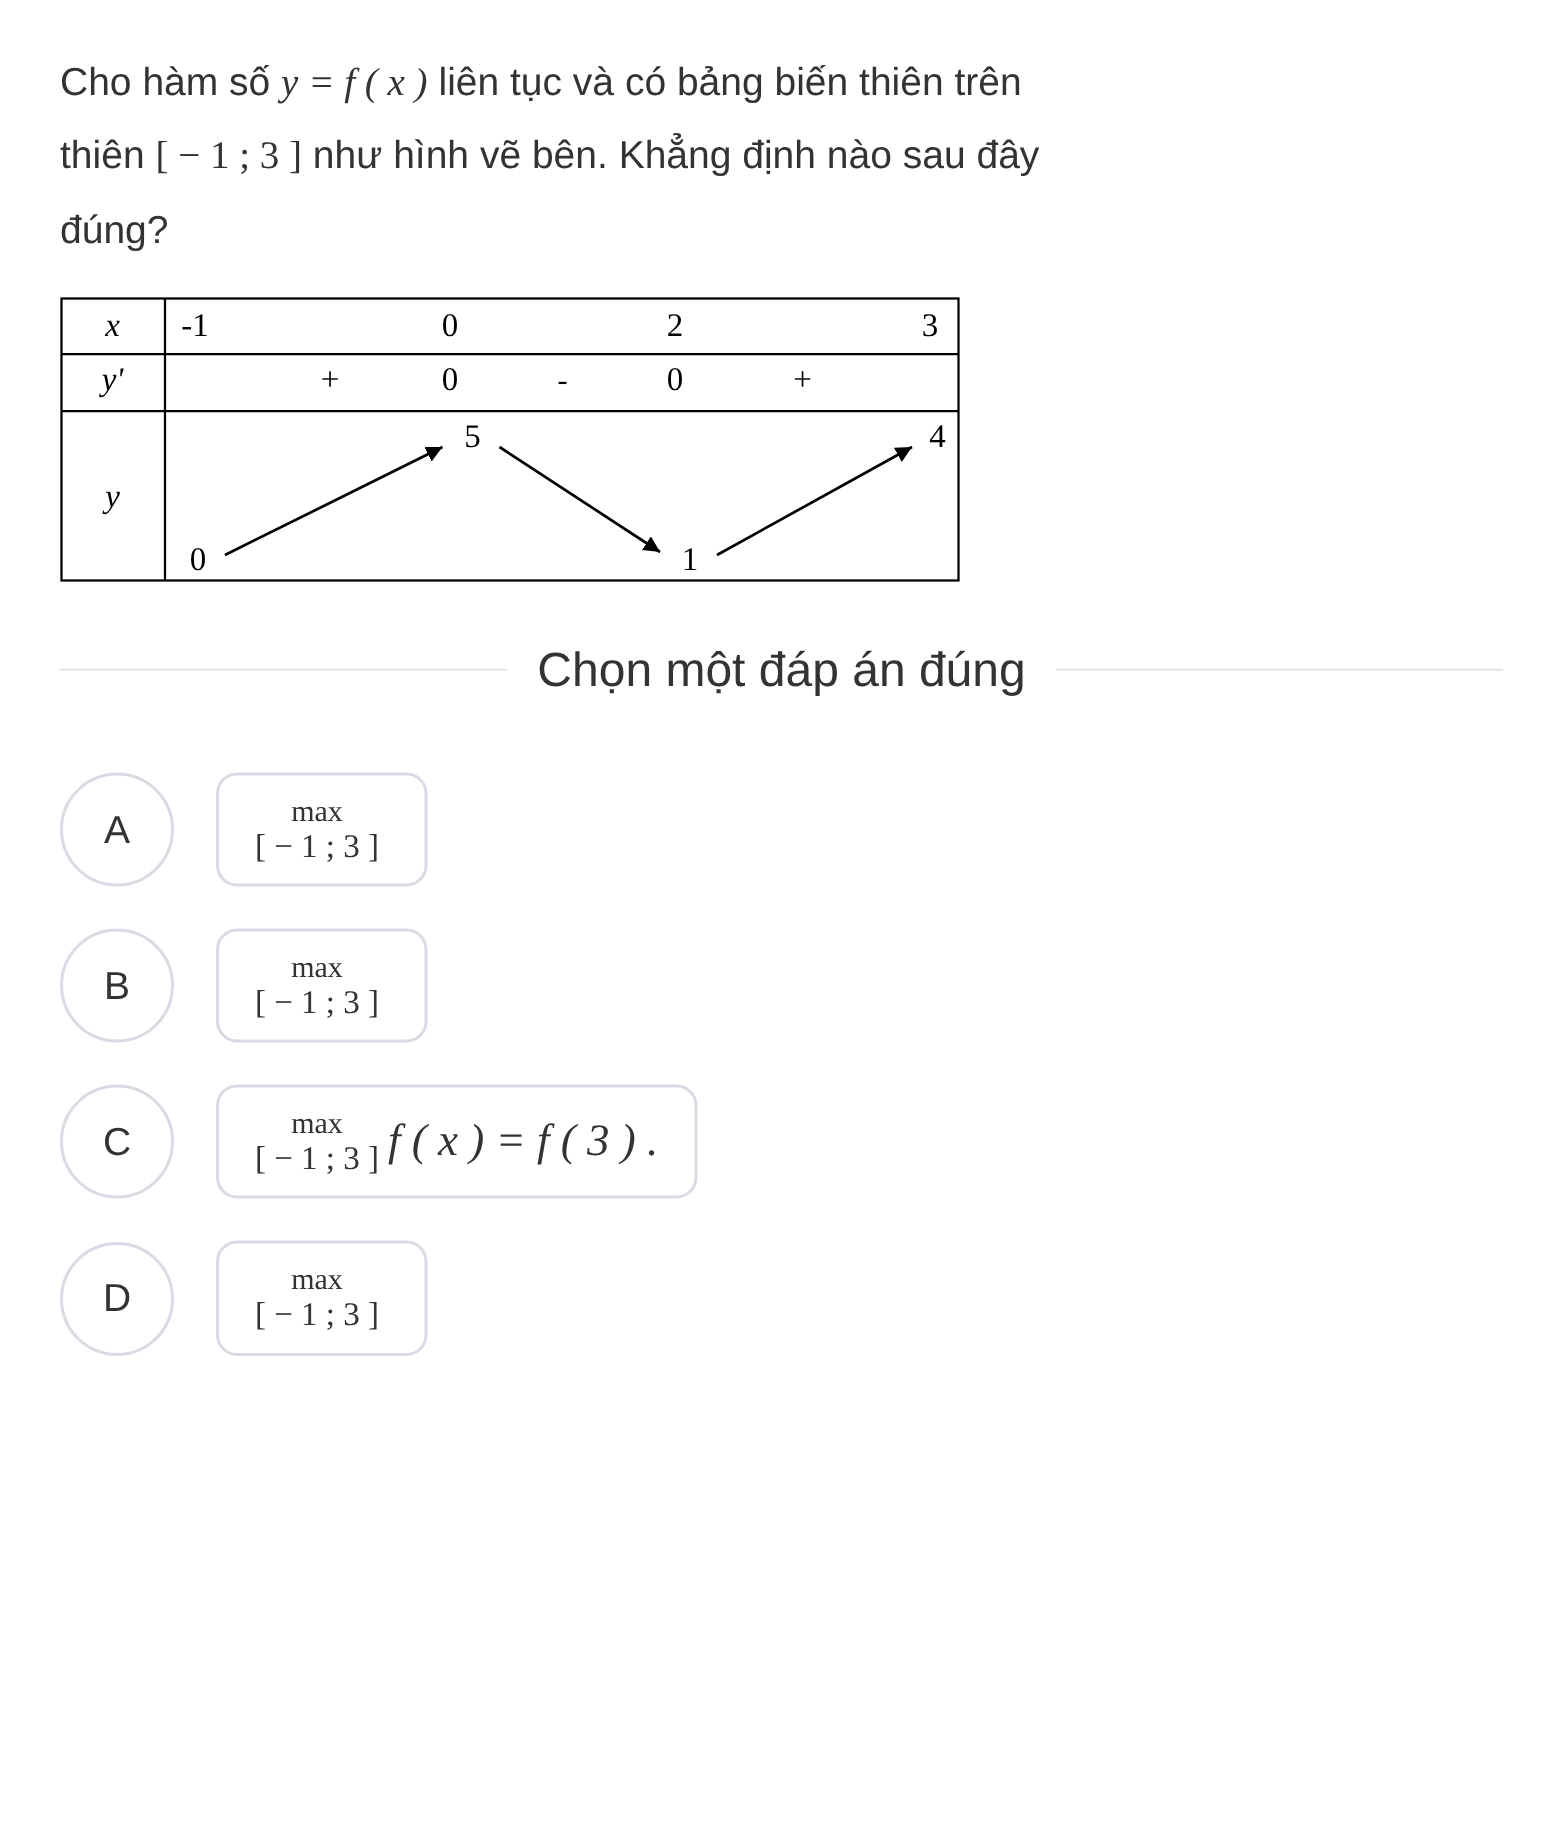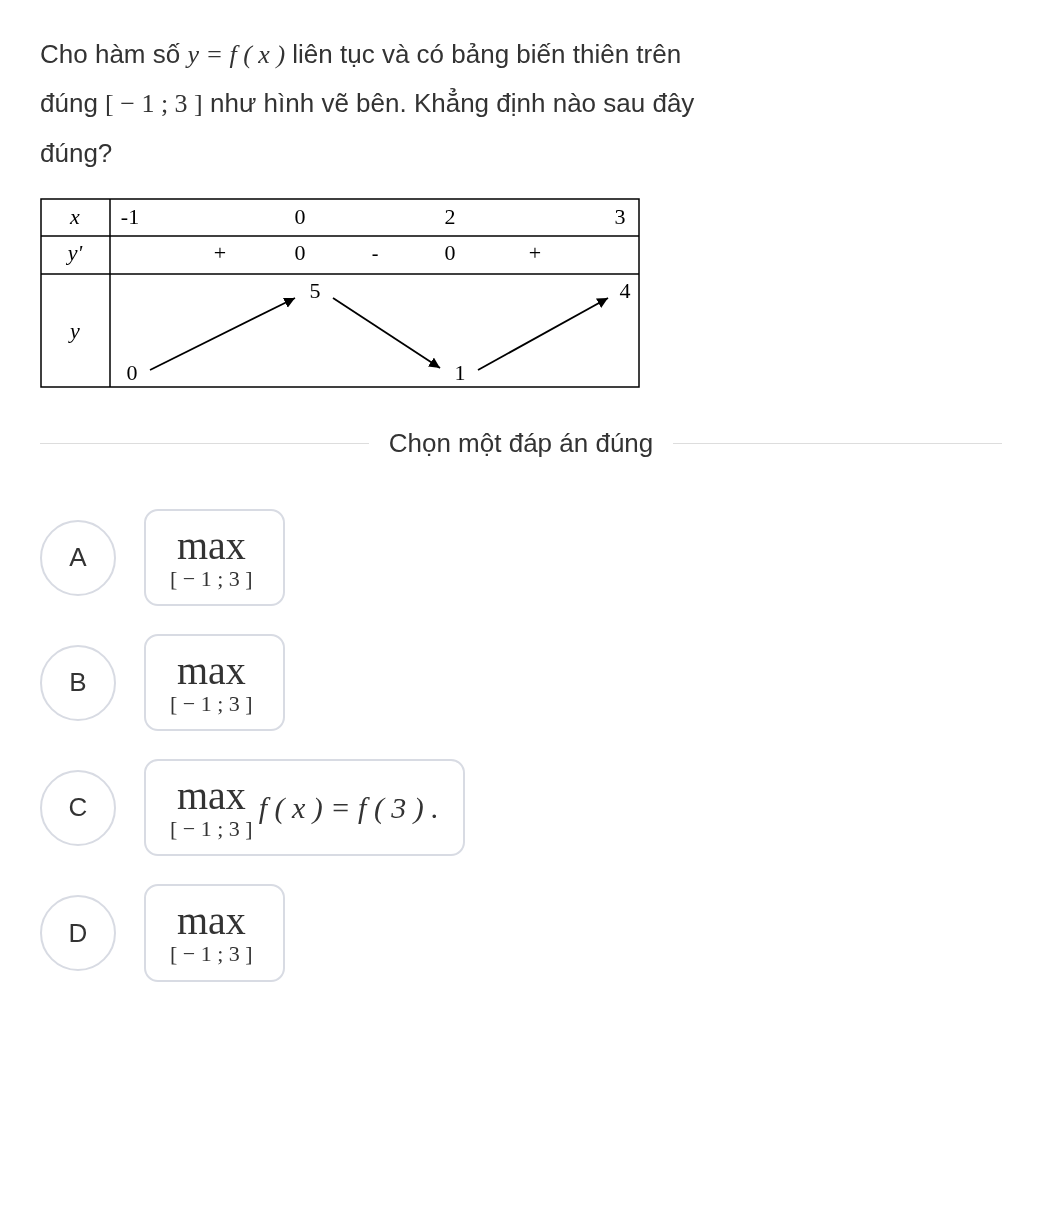--- a/index.html
+++ b/index.html
@@ -28,21 +28,21 @@
     margin: 30px 0 50px 0;
   }
   .prompt-row .line {
     flex: 1;
     height: 1px;
     background: #ddd;
   }
   .prompt-row .prompt-text {
     padding: 0 20px;
     color: #333;
-    font-size: 26px;
+    font-size: 32px;
   }
   .options { }
   .option {
     display: flex;
     align-items: center;
     margin-bottom: 28px;
   }
   .letter-bubble {
     width: 76px;
     height: 76px;
@@ -65,38 +65,38 @@
     display: inline-flex;
     align-items: center;
   }
   .maxblock {
     display: inline-flex;
     flex-direction: column;
     align-items: center;
     line-height: 1.05;
     margin-right: 6px;
   }
-  .maxblock .top { font-size: 40px; }
+  .maxblock .top { font-size: 20px; }
   .maxblock .bot { font-size: 22px; }
   .big-paren {
     font-size: 52px;
     line-height: 0.8;
     position: relative;
     top: 0px;
   }
   .eqline { white-space: nowrap; }
 </style>
 </head>
 <body>
 
 <div class="question">
   <span>Cho hàm số </span>
   <span class="math-i">y = f ( x )</span>
   <span> liên tục và có bảng biến thiên trên</span><br>
-  <span>đúng </span>
+  <span>thiên </span>
   <span class="math">[ − 1 ; 3 ]</span>
   <span> như hình vẽ bên. Khẳng định nào sau đây</span><br>
   <span>đúng?</span>
 </div>
 
 <div class="variation-table">
   <svg width="600" height="190" viewBox="0 0 600 190">
 
     <rect x="1" y="1" width="598" height="188" fill="none" stroke="#000" stroke-width="1.5"></rect>
 

